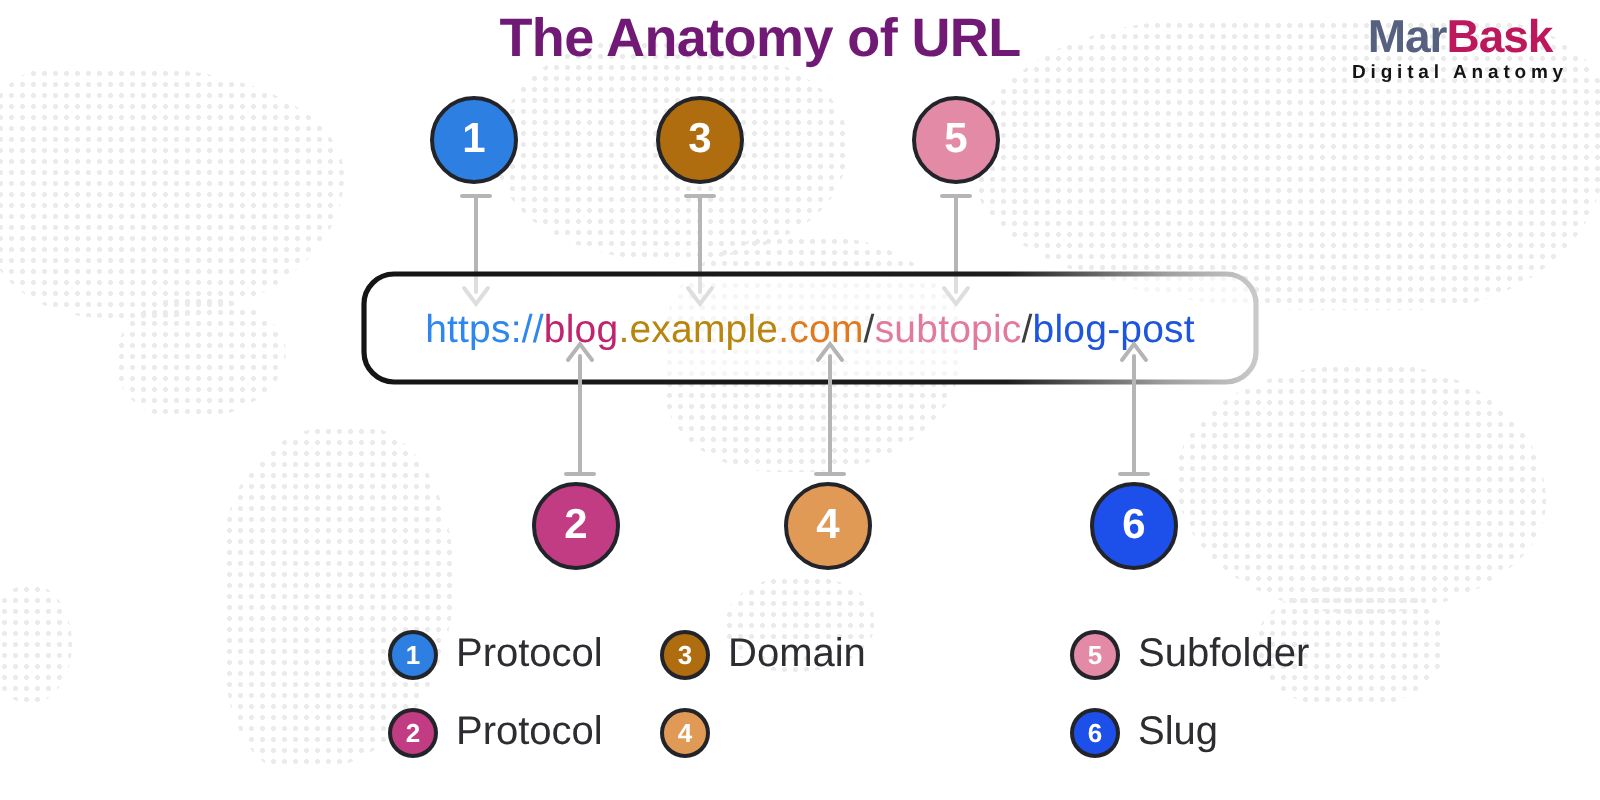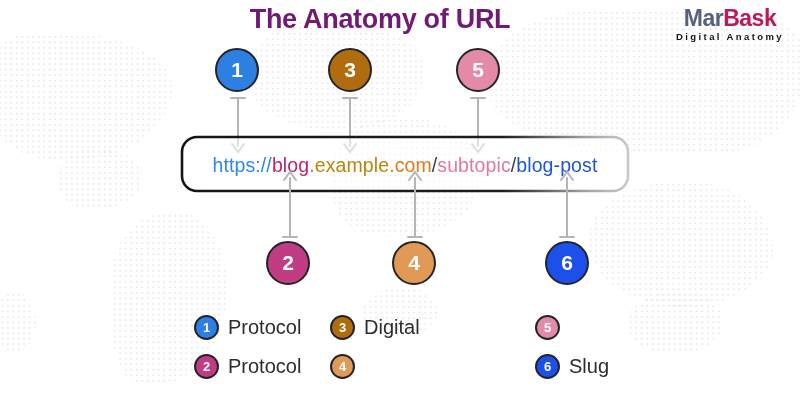--- a/index.html
+++ b/index.html
@@ -166,29 +166,30 @@
       <span class="legend-label">Protocol</span>
     </div>
     <div class="legend-item">
       <span class="legend-badge" style="background-color: rgb(194, 60, 132);">2</span>
       <span class="legend-label">Protocol</span>
     </div>
   </div>
   <div class="legend-col col2">
     <div class="legend-item">
       <span class="legend-badge" style="background-color: rgb(176, 109, 15);">3</span>
-      <span class="legend-label">Digital</span>
+      <span class="legend-label">Domain</span>
     </div>
     <div class="legend-item">
       <span class="legend-badge" style="background-color: rgb(224, 154, 85);">4</span>
     </div>
   </div>
   <div class="legend-col col3">
     <div class="legend-item">
       <span class="legend-badge" style="background-color: rgb(227, 138, 167);">5</span>
+      <span class="legend-label">Subfolder</span>
     </div>
     <div class="legend-item">
       <span class="legend-badge" style="background-color: rgb(29, 80, 234);">6</span>
       <span class="legend-label">Slug</span>
     </div>
   </div>
 
 </div>
 
 </body></html>

